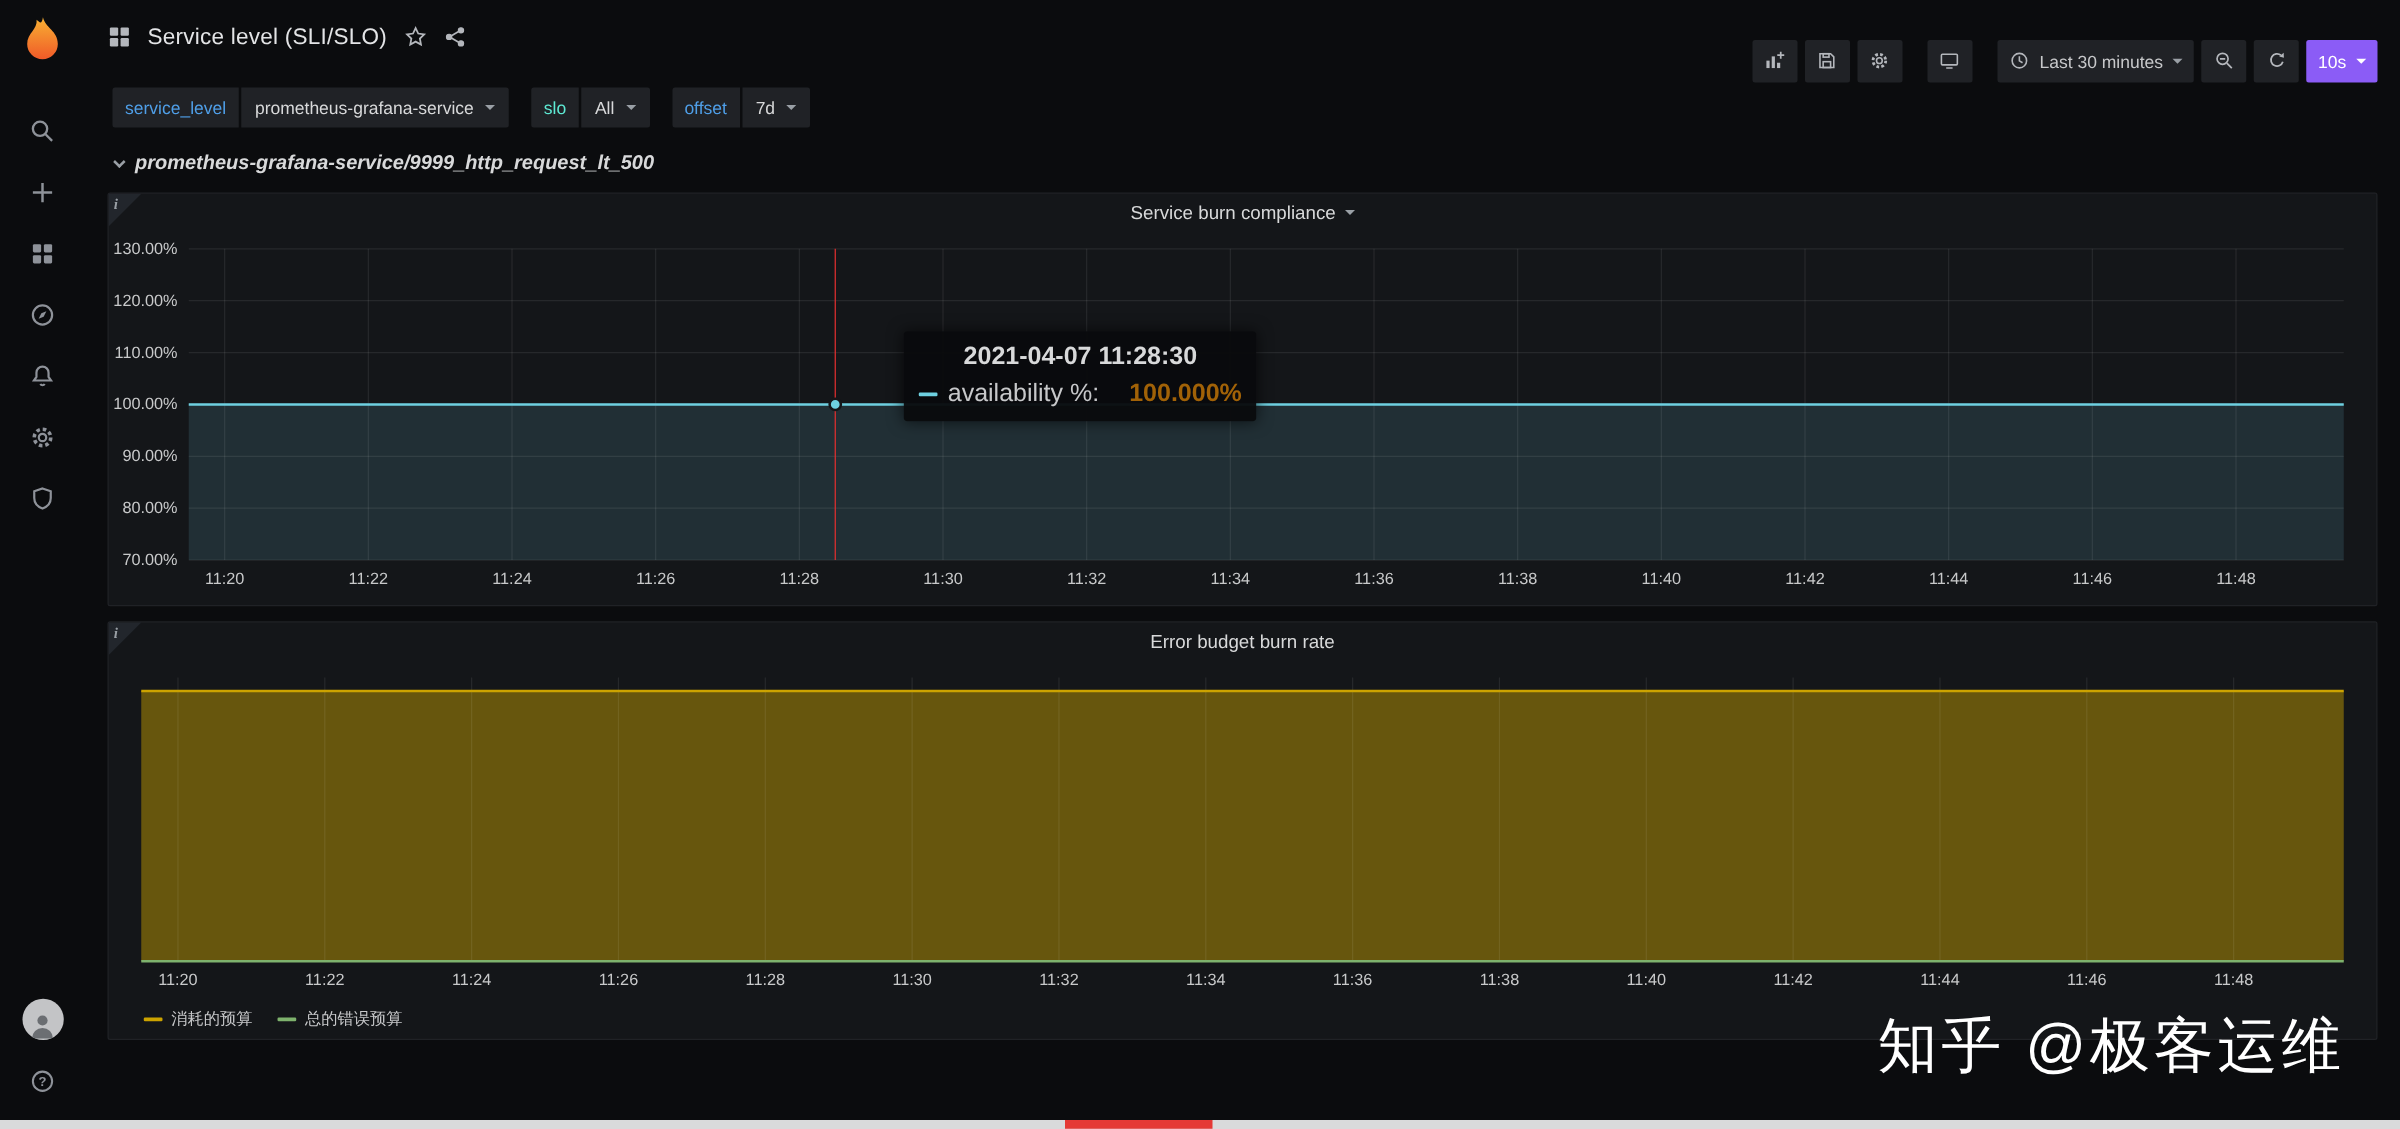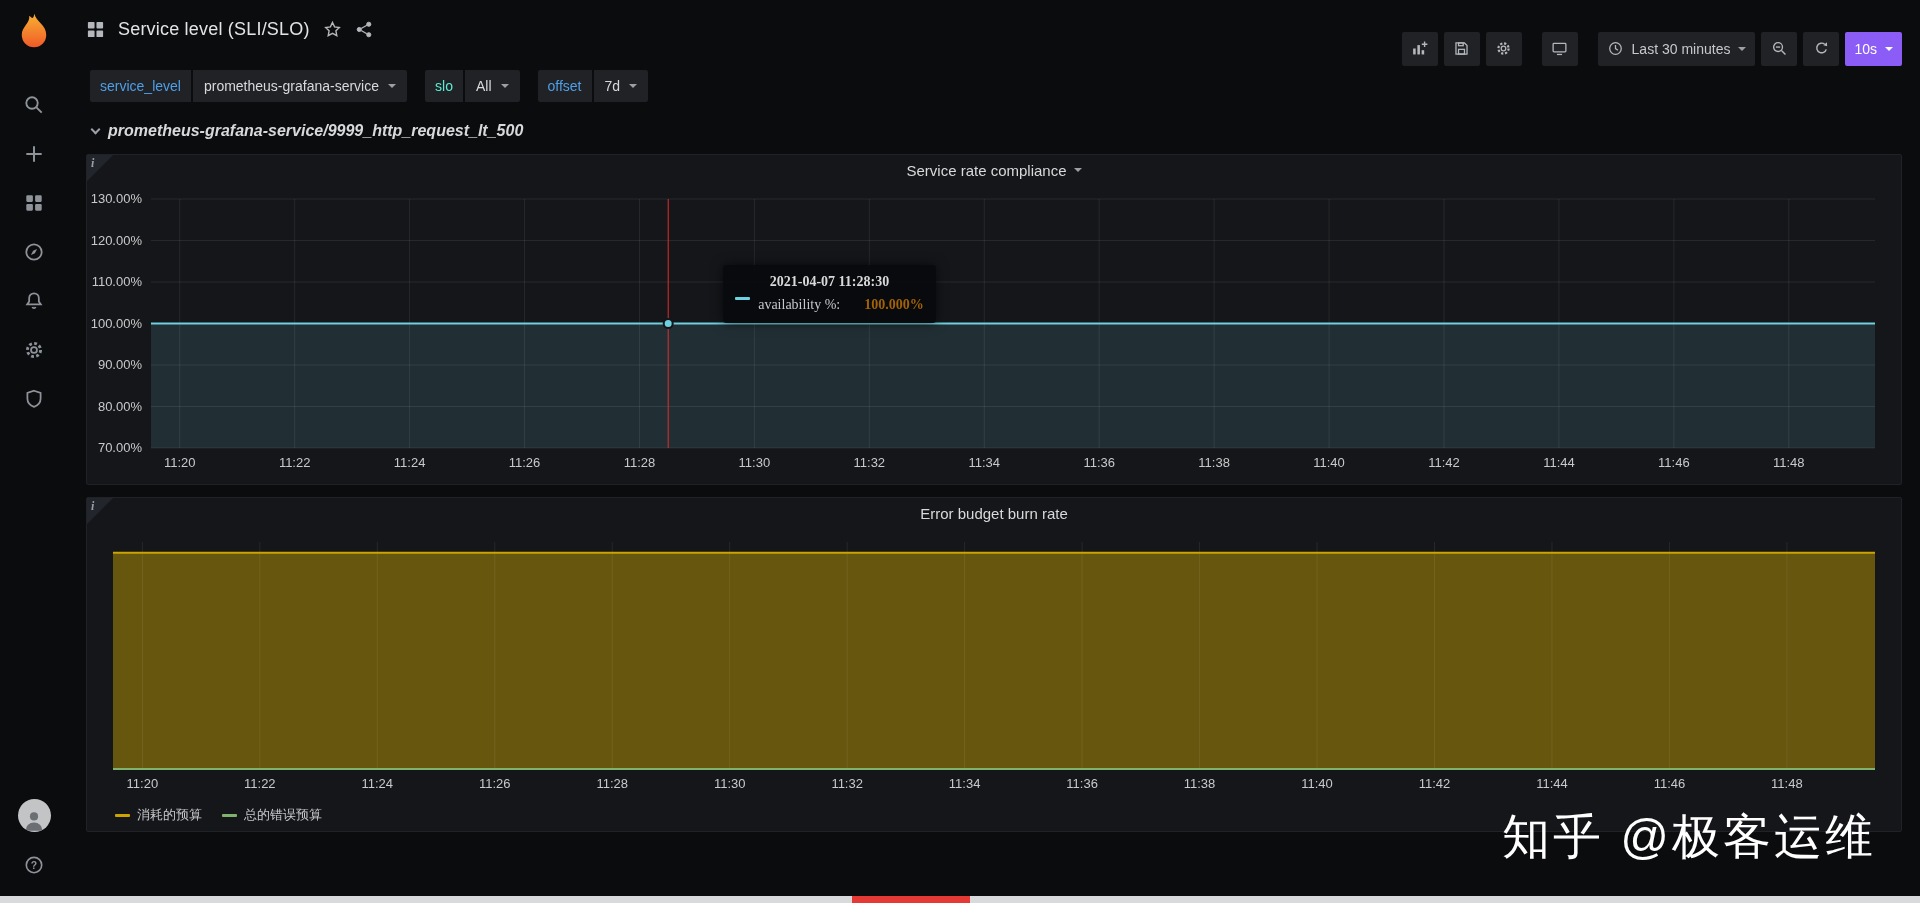--- a/index.html
+++ b/index.html
@@ -61,24 +61,24 @@
                  border-top:26px solid #22262c; border-right:26px solid transparent; z-index:3; cursor:pointer; }
   .info-corner span { position:absolute; top:-25px; left:4px;
                       font:italic bold 12px "Liberation Serif", serif; color:#9aa0a6; }
   .chart { position:relative; }
   .chart1 { height:293px; }
   .chart2 { height:271px; }
   .chart svg { display:block; }
   svg text { font-family:"Liberation Sans", sans-serif; }
 
   .tooltip { position:absolute; z-index:5; background:rgba(9,10,12,0.96); border-radius:3px;
-             padding:9px 12px 10px; font-size:14px; pointer-events:none;
-             box-shadow:0 0 12px rgba(0,0,0,.6); white-space:nowrap;font-family:Liberation Serif, serif; }
+             padding:9px 12px 10px; font-size:20px; pointer-events:none;
+             box-shadow:0 0 12px rgba(0,0,0,.6); white-space:nowrap; }
   .tooltip .ts { font-weight:bold; text-align:center; margin-bottom:7px; color:#d8d9da; }
-  .tooltip .trow { display:flex; gap:8px; color:#c7c8ca; }
+  .tooltip .trow { display:flex; align-items:center; gap:8px; color:#c7c8ca; }
   .tooltip .swatch { width:15px; height:3px; border-radius:1px; }
   .tooltip .val { font-weight:bold; color:#a16207; margin-left:16px; }
 
   .legend { display:flex; gap:20px; align-items:center; height:32px; padding-left:28px;
             font-size:13px; color:#c7c8ca; }
   .legend-item { display:flex; align-items:center; gap:7px; cursor:pointer; }
   .legend-swatch { width:15px; height:3px; border-radius:1px; display:inline-block; }
 
   .watermark { position:fixed; right:44px; bottom:34px; font-size:48px; color:#ffffff;
                font-weight:500; letter-spacing:3px; z-index:9; }
@@ -276,21 +276,21 @@
       <div class="row-header">
         <span class="chev"></span>
         <span>prometheus-grafana-service/9999_http_request_lt_500</span>
       </div>
 
       <section class="panel panel1">
         <div class="info-corner">
             <span>i</span>
           </div>
         <div class="panel-header">
-          <span>Service rate compliance</span>
+          <span>Service burn compliance</span>
           <span class="caret"></span>
         </div>
         <div class="chart chart1">
           <div class="tooltip" style="left: 636.2px; top: 79.5px;">
             <div class="ts">2021-04-07 11:28:30</div>
             <div class="trow">
               <span class="swatch" style="background: rgb(110, 208, 224);"></span>
               <span>availability %:</span>
               <span class="val">100.000%</span>
             </div>

